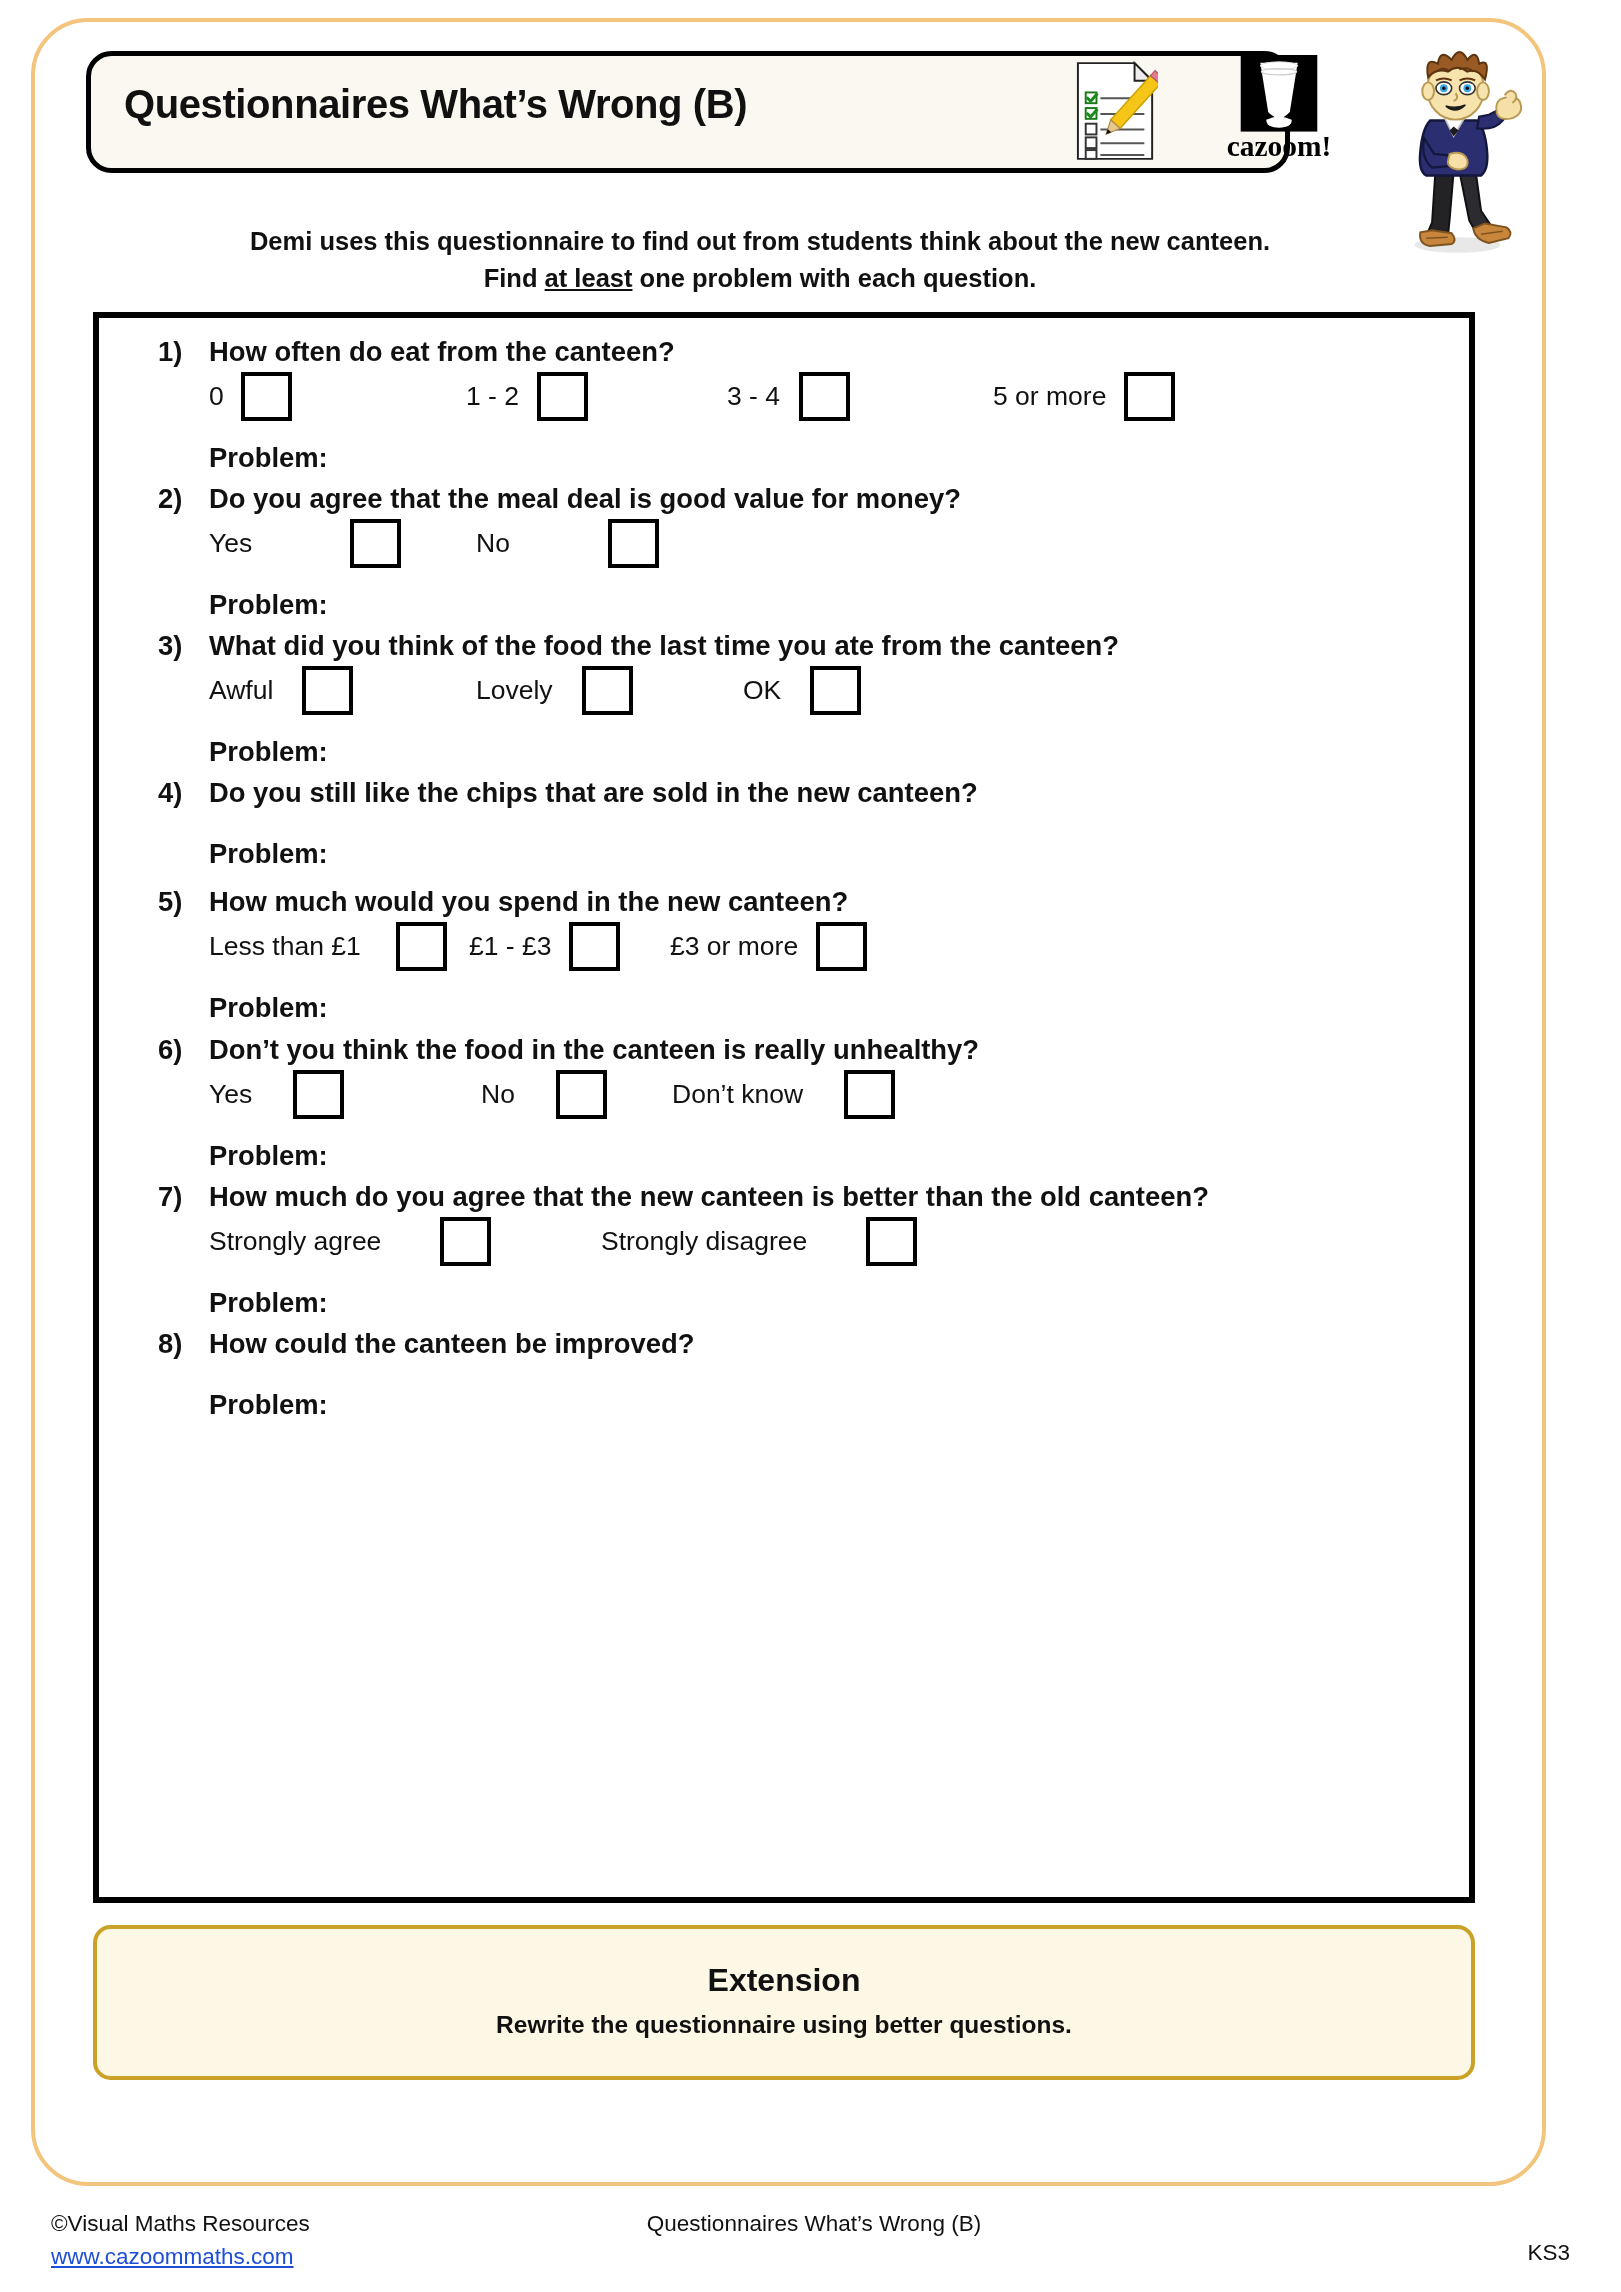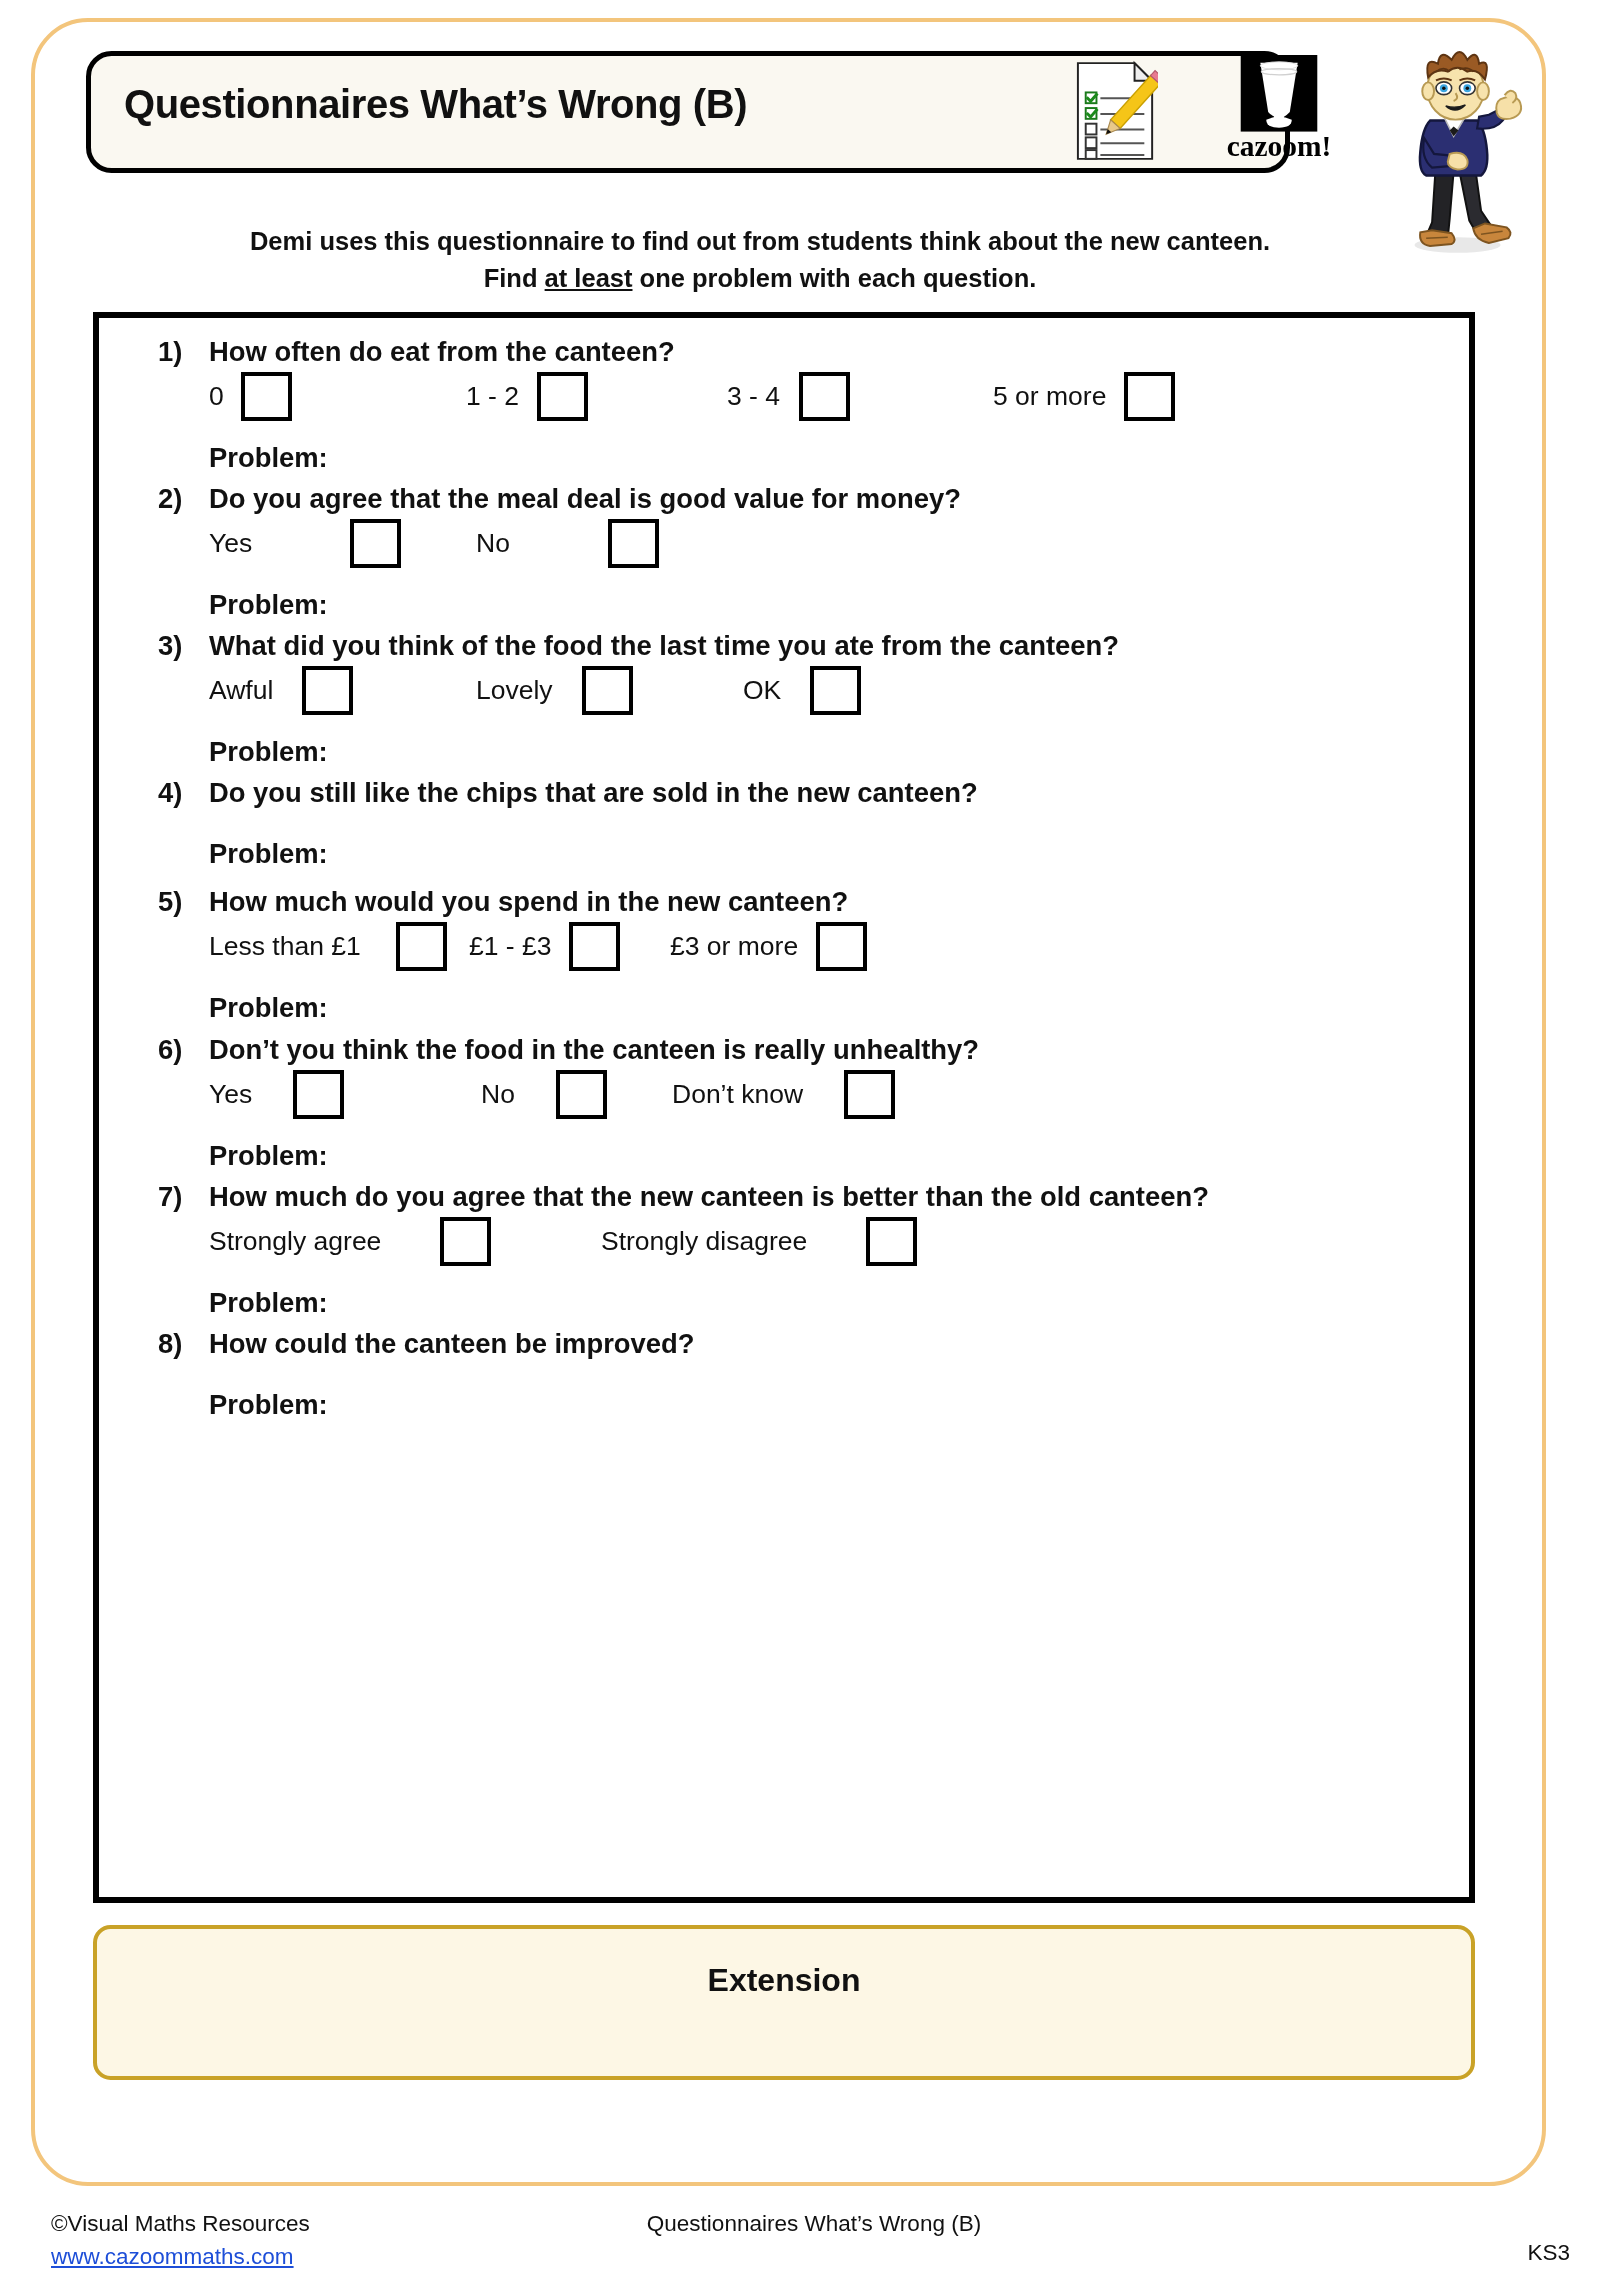--- a/index.html
+++ b/index.html
@@ -460,20 +460,21 @@
       <div class="q-head" style="top: 0px;">
         <span class="q-num">8)</span>
         <span class="q-text">How could the canteen be improved?</span>
       </div>
       <div class="problem" style="top: 61px;">Problem:</div>
     </div>
   </div>
 
 <div id="extension-box">
   <div id="extension-title">Extension</div>
+  <div id="extension-sub">Rewrite the questionnaire using better questions.</div>
 </div>
 
 <div id="footer">
   <div id="footer-left">
     <div>©Visual Maths Resources</div>
     <a id="footer-link" href="#">www.cazoommaths.com</a>
   </div>
   <div id="footer-center">
     <div>Questionnaires What’s Wrong (B)</div>
   </div>

